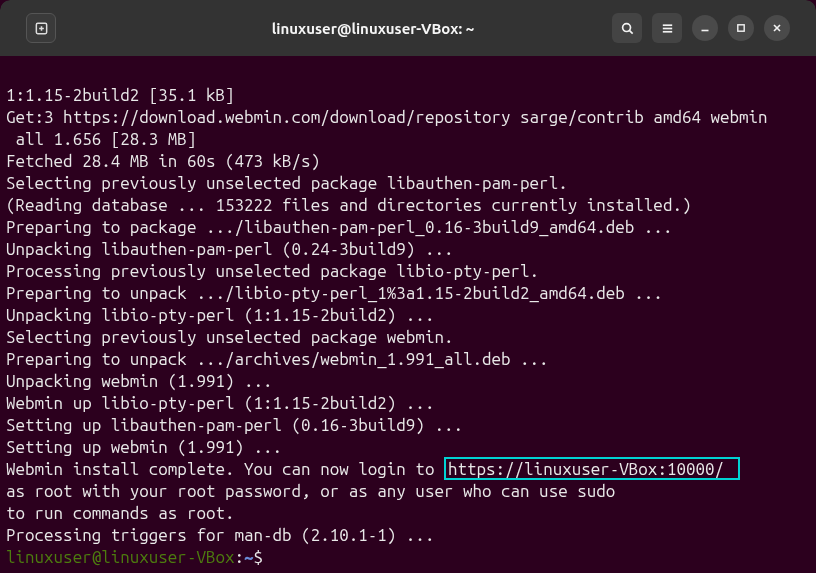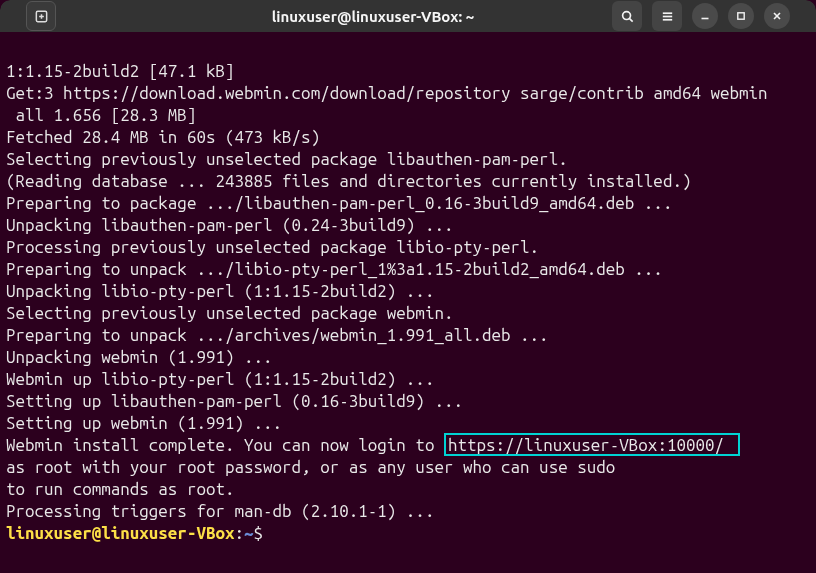--- a/index.html
+++ b/index.html
@@ -5,21 +5,21 @@
     * { margin: 0; padding: 0; box-sizing: border-box; }
     body {
       width: 816px;
       height: 573px;
       background: #2c001e;
       font-family: "Ubuntu Mono", "DejaVu Sans Mono", monospace;
       overflow: hidden;
       border-radius: 10px;
     }
     .titlebar {
-      height: 32px;
+      height: 56px;
       background: #333333;
       display: flex;
       align-items: center;
       padding: 0 26px;
       border-top-left-radius: 10px;
       border-top-right-radius: 10px;
     }
     .titlebar-left { width: 150px; display: flex; align-items: center; }
     .titlebar-center { flex: 1; text-align: center; color: #f7f7f7; font-family: Ubuntu, sans-serif; font-size: 15px; font-weight: 600; }
     .titlebar-right { width: 220px; display: flex; justify-content: flex-end; align-items: center; gap: 10px; }
@@ -53,21 +53,21 @@
       font-size: 17px;
       line-height: 22px;
       white-space: pre;
       letter-spacing: 0px;
     }
     .highlight-box {
       border: 2px solid #00d3d3;
       padding: 0 4px 0 2px;
       text-align: center;
     }
-    .prompt-user { color: #fde047; font-weight: bold; }
+    .prompt-user { color: #4d7c0f; font-weight: normal; }
     .prompt-colon { color: #e9e9e9; }
     .prompt-path { color: #6a8bd6; font-weight: bold; }
     .cursor {
       display: inline-block;
       width: 9px;
       height: 18px;
       vertical-align: text-bottom;
     }
   </style>
 </head>
@@ -111,26 +111,26 @@
     <div class="win-btn">
       <svg viewBox="0 0 10 10" stroke="currentColor" stroke-width="1.6">
         <line x1="2" y1="2" x2="8" y2="8"></line>
         <line x1="8" y1="2" x2="2" y2="8"></line>
       </svg>
     </div>
   </div>
 </div>
 
 <div class="terminal">
-<span>1:1.15-2build2 [47.1 kB]</span>
+<span>1:1.15-2build2 [35.1 kB]</span>
 <span>Get:3 https://download.webmin.com/download/repository sarge/contrib amd64 webmin</span>
 <span> all 1.656 [28.3 MB]</span>
 <span>Fetched 28.4 MB in 60s (473 kB/s)</span>
 <span>Selecting previously unselected package libauthen-pam-perl.</span>
-<span>(Reading database ... 243885 files and directories currently installed.)</span>
+<span>(Reading database ... 153222 files and directories currently installed.)</span>
 <span>Preparing to package .../libauthen-pam-perl_0.16-3build9_amd64.deb ...</span>
 <span>Unpacking libauthen-pam-perl (0.24-3build9) ...</span>
 <span>Processing previously unselected package libio-pty-perl.</span>
 <span>Preparing to unpack .../libio-pty-perl_1%3a1.15-2build2_amd64.deb ...</span>
 <span>Unpacking libio-pty-perl (1:1.15-2build2) ...</span>
 <span>Selecting previously unselected package webmin.</span>
 <span>Preparing to unpack .../archives/webmin_1.991_all.deb ...</span>
 <span>Unpacking webmin (1.991) ...</span>
 <span>Webmin up libio-pty-perl (1:1.15-2build2) ...</span>
 <span>Setting up libauthen-pam-perl (0.16-3build9) ...</span>

